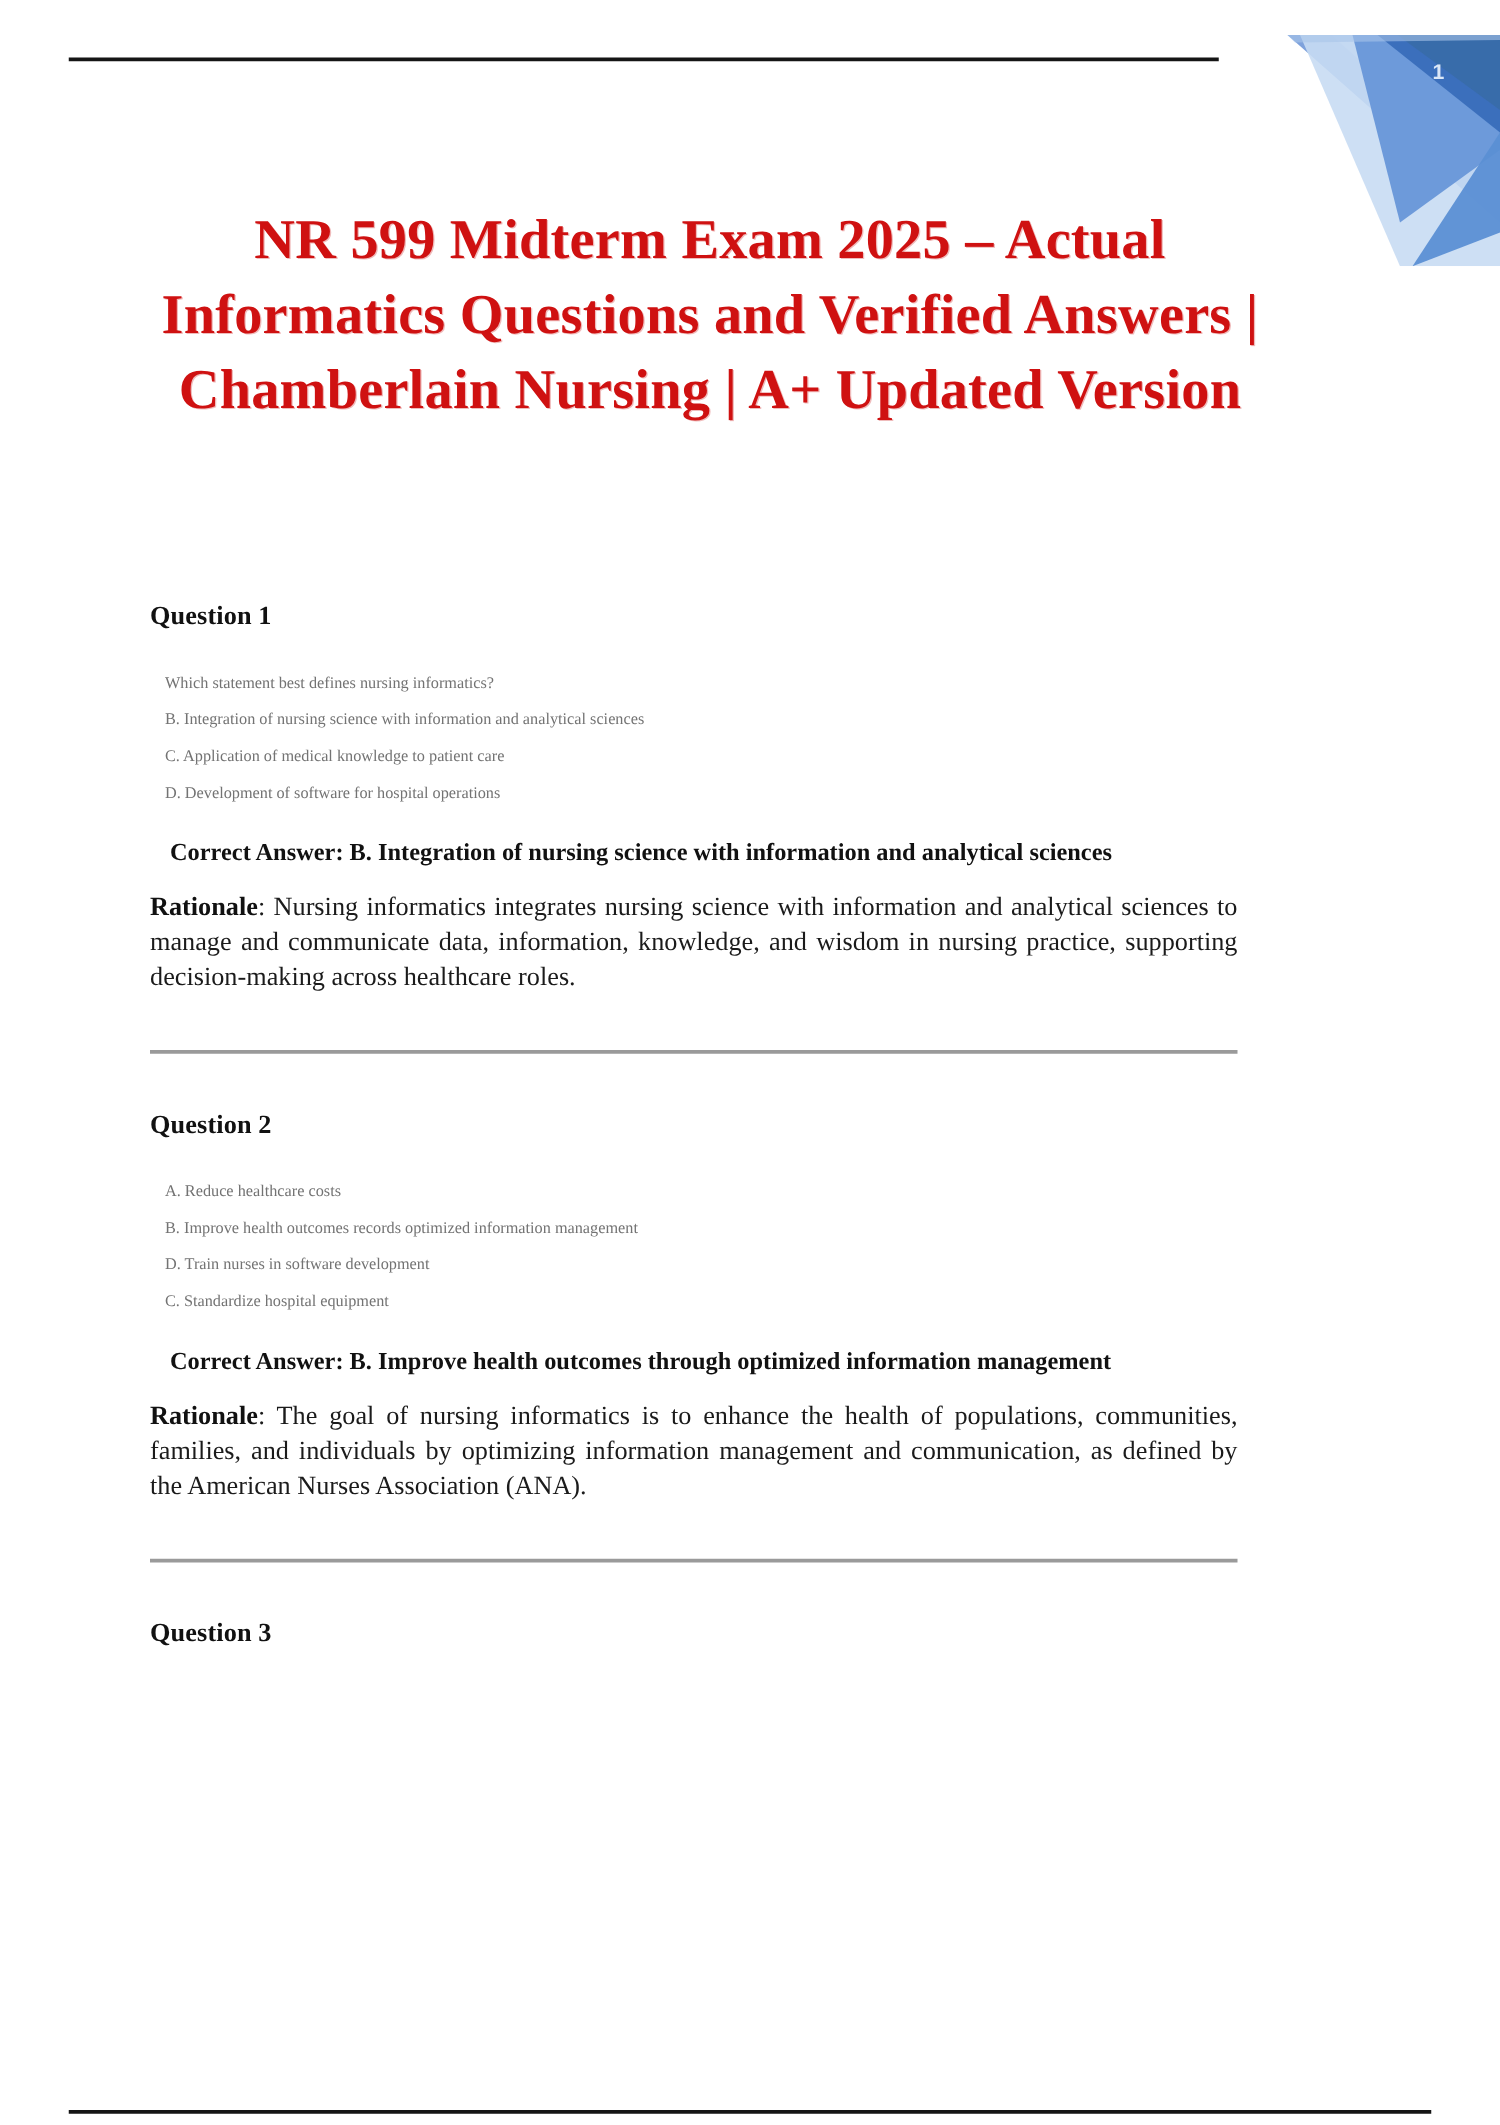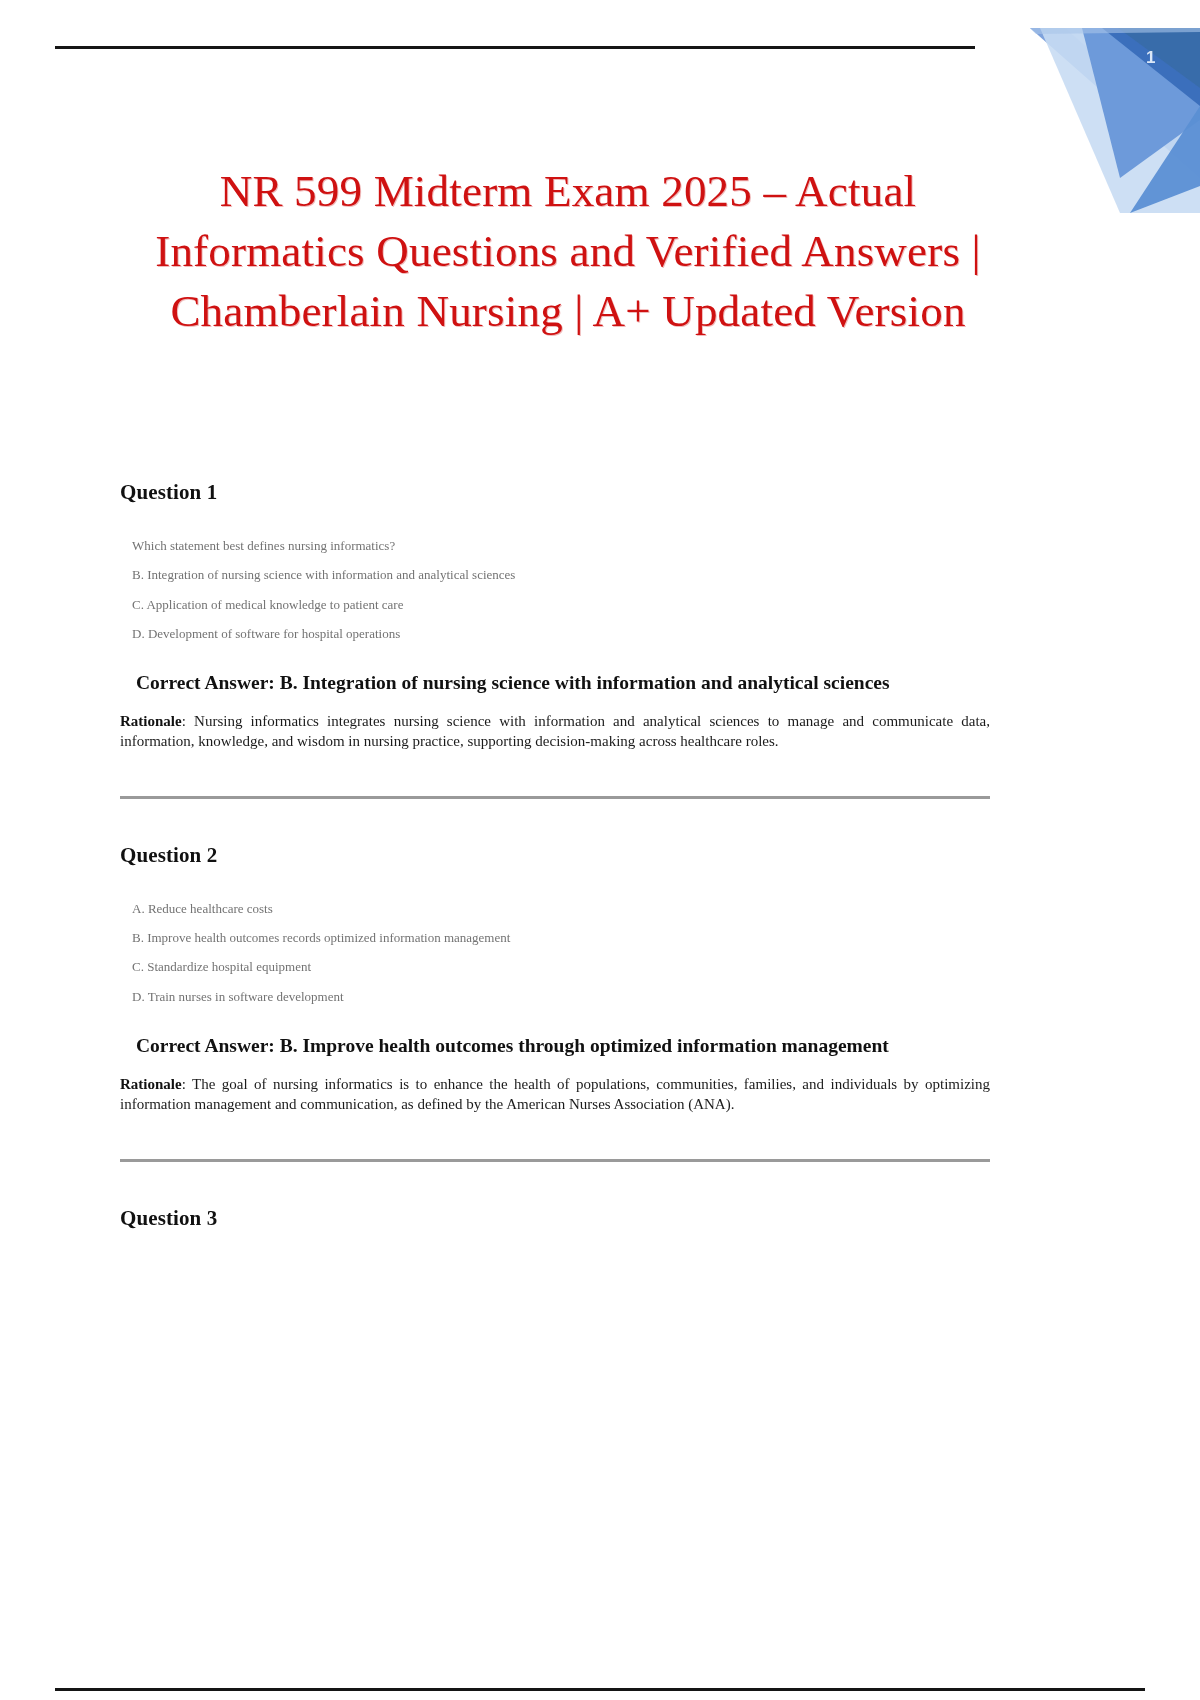--- a/index.html
+++ b/index.html
@@ -69,21 +69,21 @@
 
   
   .doc-title {
     position: absolute;
     left: 128px;
     top: 132px;
     width: 880px;
     text-align: center;
     color: #cf1111;
     font-family: "Liberation Serif", "DejaVu Serif", serif;
-    font-weight: 400;
+    font-weight: 700;
     font-size: 45px;
     line-height: 1.33;
     letter-spacing: .2px;
     text-shadow: 1px 1px 0 rgba(210,60,60,.35);
   }
 
   
   .content {
     position: absolute;
     left: 120px;
@@ -115,21 +115,21 @@
     font-size: 19.5px;
     font-weight: 700;
     line-height: 1.33;
     margin: 16px;
     color: #111;
     text-align: justify;
     text-justify: inter-word;
   }
 
   .rationale {
-    font-size: 15px;
+    font-size: 21px;
     line-height: 1.33;
     margin: 0;
     color: #1b1b1b;
     text-align: justify;
     text-justify: inter-word;
   }
   .rationale b { font-weight: 700; color: #111; }
 
   .divider {
     height: 3px;
@@ -176,22 +176,22 @@
       <p class="rationale"><b>Rationale</b><span>: Nursing informatics integrates nursing science with information and analytical sciences to manage and communicate data, information, knowledge, and wisdom in nursing practice, supporting decision-making across healthcare roles.</span></p>
     </section>
 
     <div class="divider"></div>
 
     <section class="q-block">
       <h2 class="q-heading">Question 2</h2>
       <div class="options">
         <p class="q-option">A. Reduce healthcare costs</p>
         <p class="q-option">B. Improve health outcomes records optimized information management</p>
+        <p class="q-option">D. Train nurses in software development</p>
         <p class="q-option">C. Standardize hospital equipment</p>
-        <p class="q-option">D. Train nurses in software development</p>
       </div>
       <p class="answer-line">Correct Answer: B. Improve health outcomes through optimized information management</p>
       <p class="rationale"><b>Rationale</b><span>: The goal of nursing informatics is to enhance the health of populations, communities, families, and individuals by optimizing information management and communication, as defined by the American Nurses Association (ANA).</span></p>
     </section>
 
     <div class="divider"></div>
 
     <section class="q-block">
       <h2 class="q-heading">Question 3</h2>
     </section>

